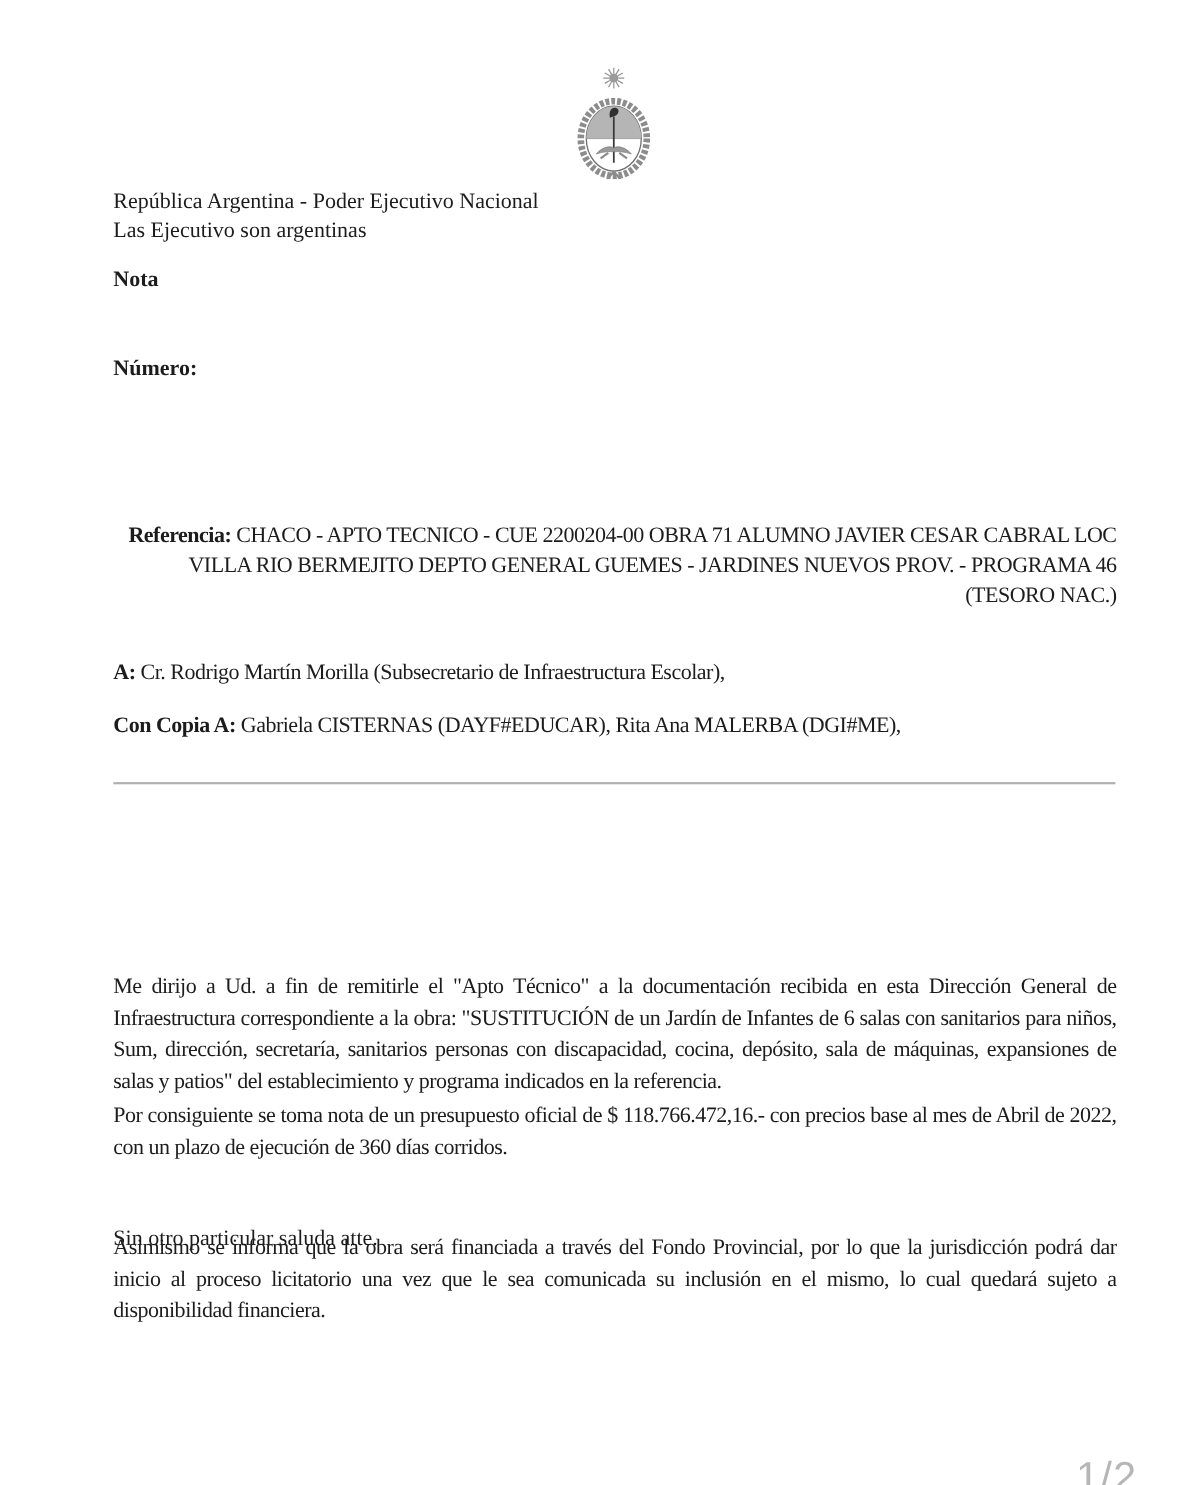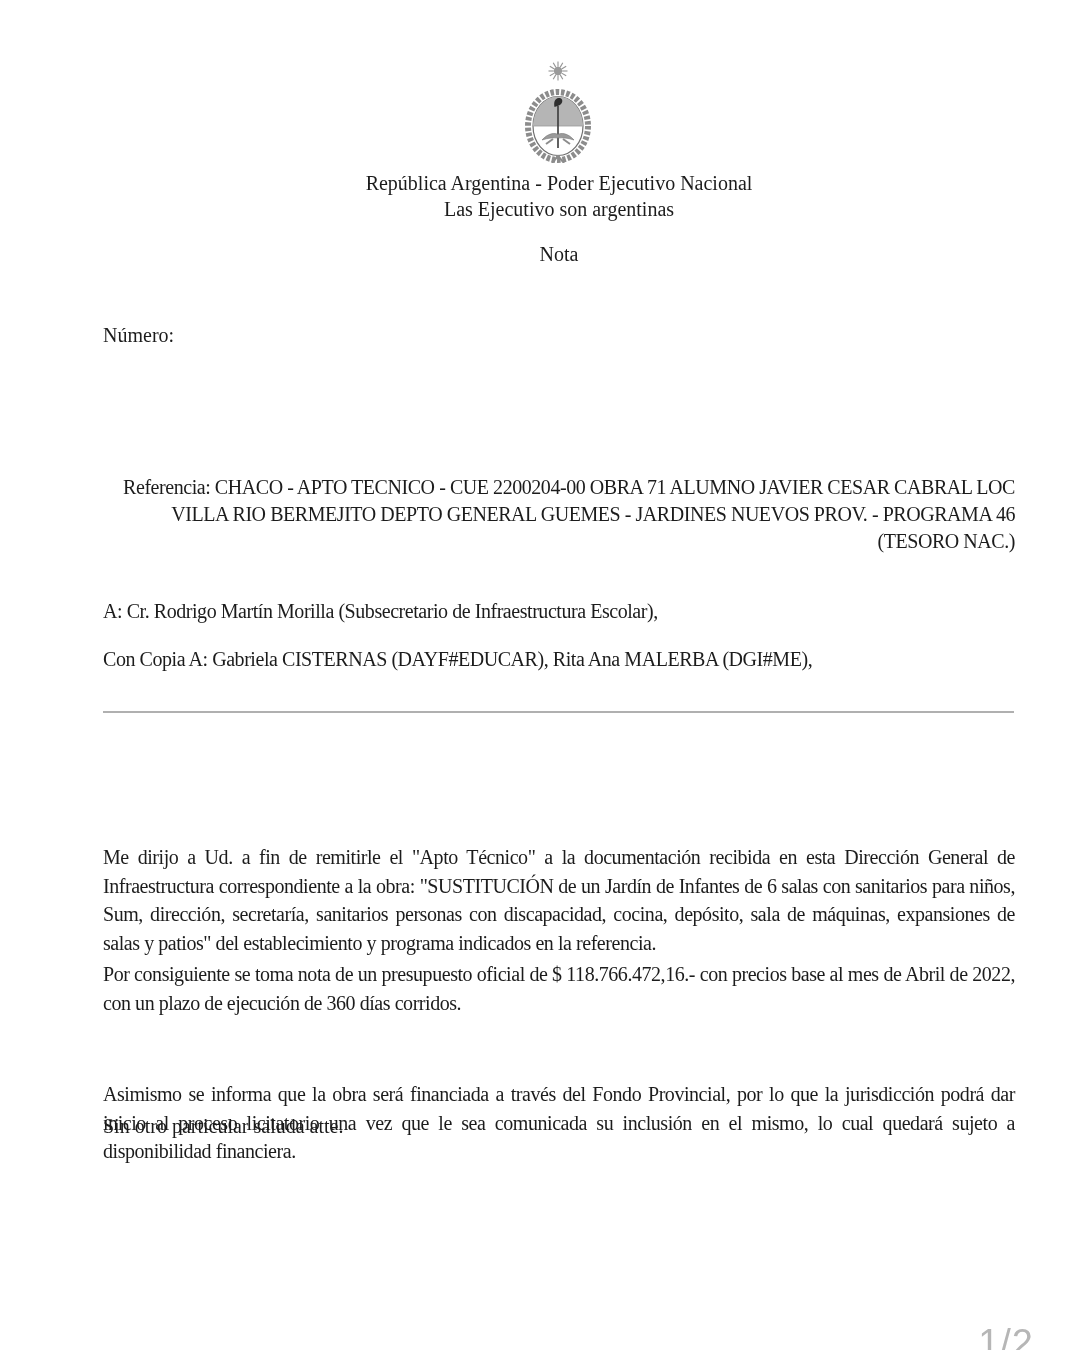--- a/index.html
+++ b/index.html
@@ -14,27 +14,27 @@
     position: relative;
     width: 1080px;
     height: 1350px;
     background: #ffffff;
     font-family: "Liberation Serif", "DejaVu Serif", serif;
     color: #1c1c1c;
     font-size: 20px;
   }
   .abs { position: absolute; margin: 0; }
   .content-left { left: 103px; width: 912px; }
-  .centered { left: 103px; width: 912px; text-align: center; }
+  .centered { left: 103px; width: 912px; }
   .emblem { position: absolute; left: 518px; top: 60px; }
   .hdr-line { line-height: 26px; }
-  .bold { font-weight: normal; }
+  .bold { font-weight: bold; }
   .cond { letter-spacing: -0.45px; }
   .ref-block { top: 474px; line-height: 27px; text-align: right; }
-  .body-par { text-align: justify; line-height: 28.5px; }
+  .body-par { text-align: justify; line-height: 28.5px; margin-top: 40px; }
   .rule {
     position: absolute;
     left: 103px;
     top: 711px;
     width: 911px;
     height: 2px;
     background: #b0b0b0;
   }
   .page-indicator {
     position: absolute;

